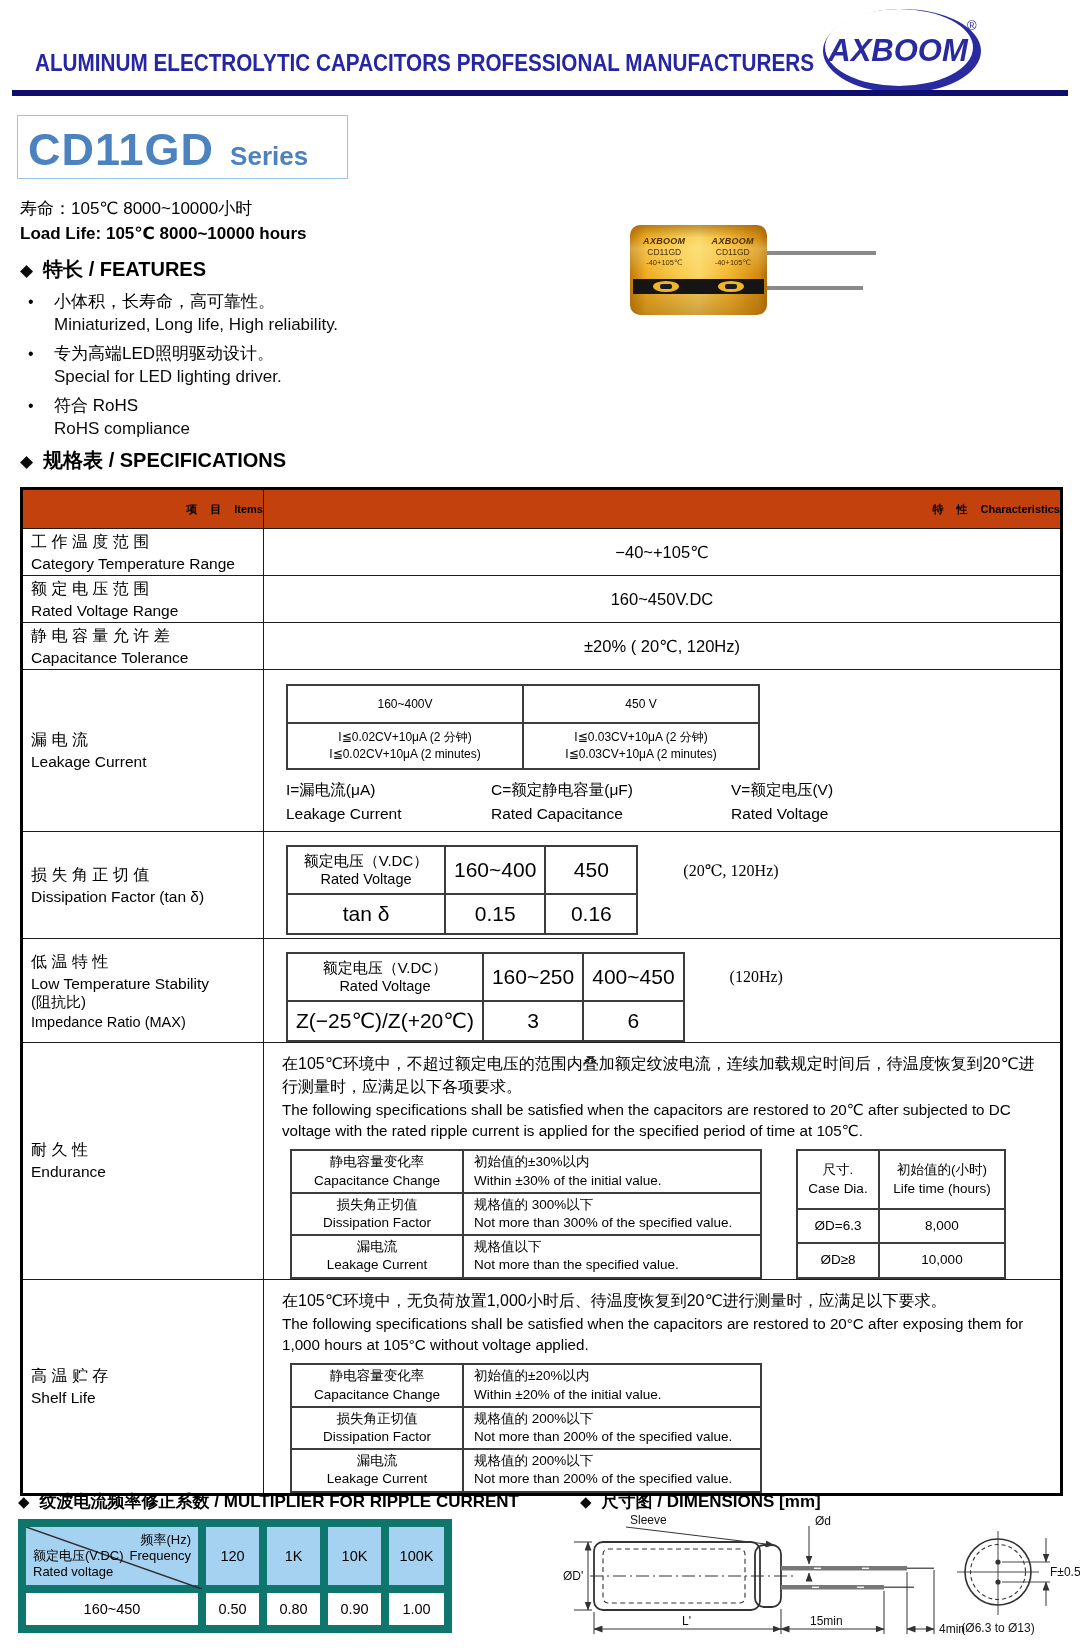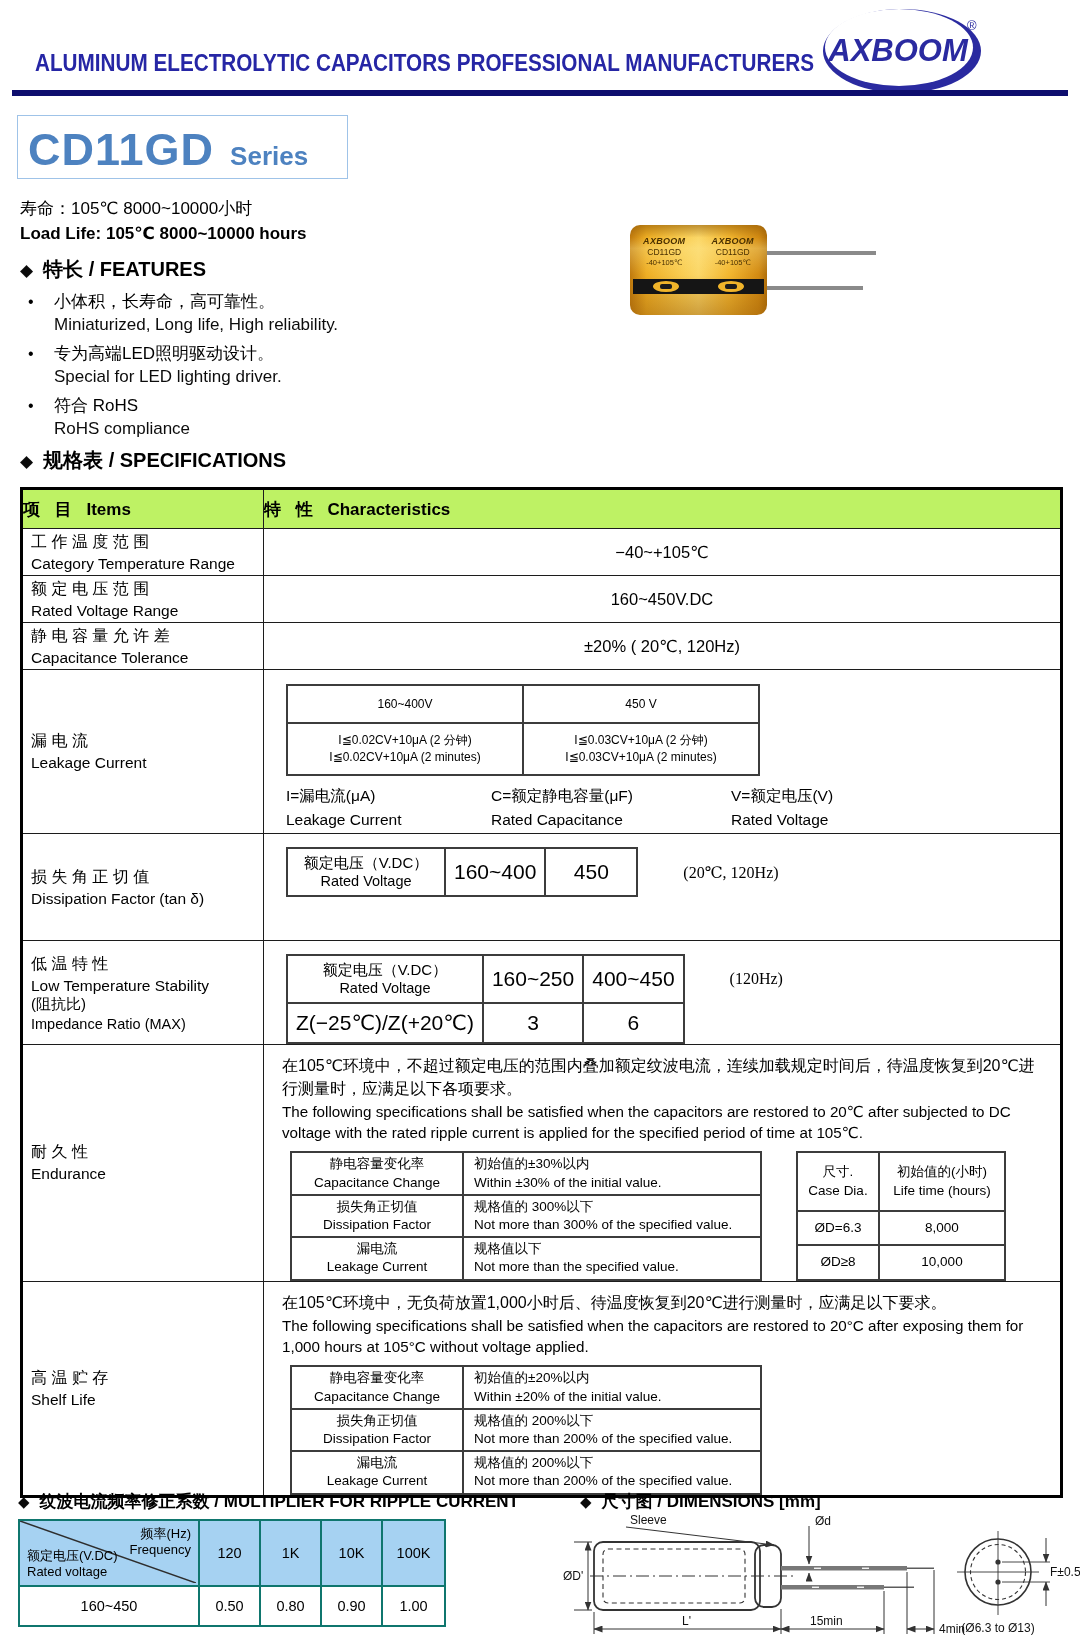--- a/index.html
+++ b/index.html
@@ -50,35 +50,35 @@
   .lead { position:absolute; height:4px; background:#8a8a8a; }
   .lead.top { left:136px; top:26px; width:110px; }
   .lead.bottom { left:136px; top:61px; width:97px; }
 
   
   .spec-heading { position:absolute; left:20px; top:447px; }
 
   
   .spec-table { position:absolute; left:20px; top:487px; border-collapse:collapse; table-layout:fixed; width:1040px; border:3px solid #000; }
   .spec-table td { border:1px solid #1c1c1c; vertical-align:middle; }
-  .spec-table td.hdr { background:#bef264; text-align:left; font-weight:bold; font-size:17px; word-spacing:10px; }
+  .spec-table td.hdr { background:#c2410c; text-align:right; font-weight:bold; font-size:11px; word-spacing:10px; }
   td.item { padding-left:8px; }
   .item .zh { font-size:16px; margin-bottom:2px; }
   .item .en { font-size:15.5px; }
   td.val { text-align:center; font-size:16.5px; }
   .note { font-family:"Liberation Serif","DejaVu Serif",serif; font-size:16px; }
 
   .inner { border-collapse:collapse; }
   .inner td { border:2px solid #3c3c3c; text-align:center; }
 
   
   td.leak-cell { vertical-align:top; padding:14px 0 0 22px; }
   .leak-table td { font-size:12px; padding:2px 6px;border-radius:17px; }
   .leak-table .h { height:38px; }
-  .leak-table .f { height:52px; line-height:1.45; }
+  .leak-table .f { height:46px; line-height:1.45; }
   .leak-legend { display:flex; margin-top:10px; }
   .leak-legend .lg { font-size:15.5px; }
   .leak-legend .lg div { margin-bottom:4px; }
   .lg0 { width:205px; } .lg1 { width:240px; }
 
   
   td.flex-cell { vertical-align:top; }
   .flex-inner { display:flex; align-items:flex-start; padding:13px 0 0 22px; }
   .small-table td { font-size:21px; padding:2px 8px; }
   .small-table .lab { font-size:15px; line-height:1.25; }
@@ -99,21 +99,21 @@
   .shelf-crit tr { height:42px; }
   .life-table { margin-left:34px; }
   .life-table td { font-size:13.5px; line-height:1.35; padding:2px 6px; }
   .life-table .lh { height:42px; }
   .life-table .ld { height:25px; font-size:14px; }
 
   
   .ripple-heading { position:absolute; left:18px; top:1490px; font-size:17px; font-weight:bold; }
   .ripple-heading .diamond { font-size:15px; }
   .ripple-table { position:absolute; left:18px; top:1519px; border-collapse:collapse; table-layout:fixed; width:426px; }
-  .ripple-table td { border:2px solid #0f766e; text-align:center; font-size:14.5px; }
+  .ripple-table td { border:8px solid #0f766e; text-align:center; font-size:14.5px; }
   .ripple-table .head { background:#a6d2f2; height:66px; }
   .ripple-table .data { height:40px; }
   .corner { position:relative; padding:0; }
   .corner svg { position:absolute; left:0; top:0; }
   .corner .tr { position:absolute; top:5px; right:7px; text-align:right; font-size:13px; line-height:1.25; }
   .corner .bl { position:absolute; bottom:5px; left:7px; text-align:left; font-size:13px; line-height:1.25; }
 
   
   .dims-heading { position:absolute; left:580px; top:1490px; font-size:17px; font-weight:bold; }
   .dims-heading .diamond { font-size:15px; }
@@ -291,20 +291,25 @@
                 </colgroup>
             <tbody>
                   <tr class="r1">
               <td class="lab">
                       <div>额定电压（V.DC）</div>
                       <div class="l2">Rated Voltage</div>
                     </td>
               <td>160~400</td>
               <td>450</td>
             </tr>
+            <tr class="r2">
+              <td>tan δ</td>
+              <td>0.15</td>
+              <td>0.16</td>
+            </tr>
           </tbody>
               </table>
           <span class="note side-note">(20℃, 120Hz)</span>
         </div>
       </td>
     </tr>
 
     <tr style="height:96px">
       <td class="item">
         <div class="zh">低 温 特 性</div>

